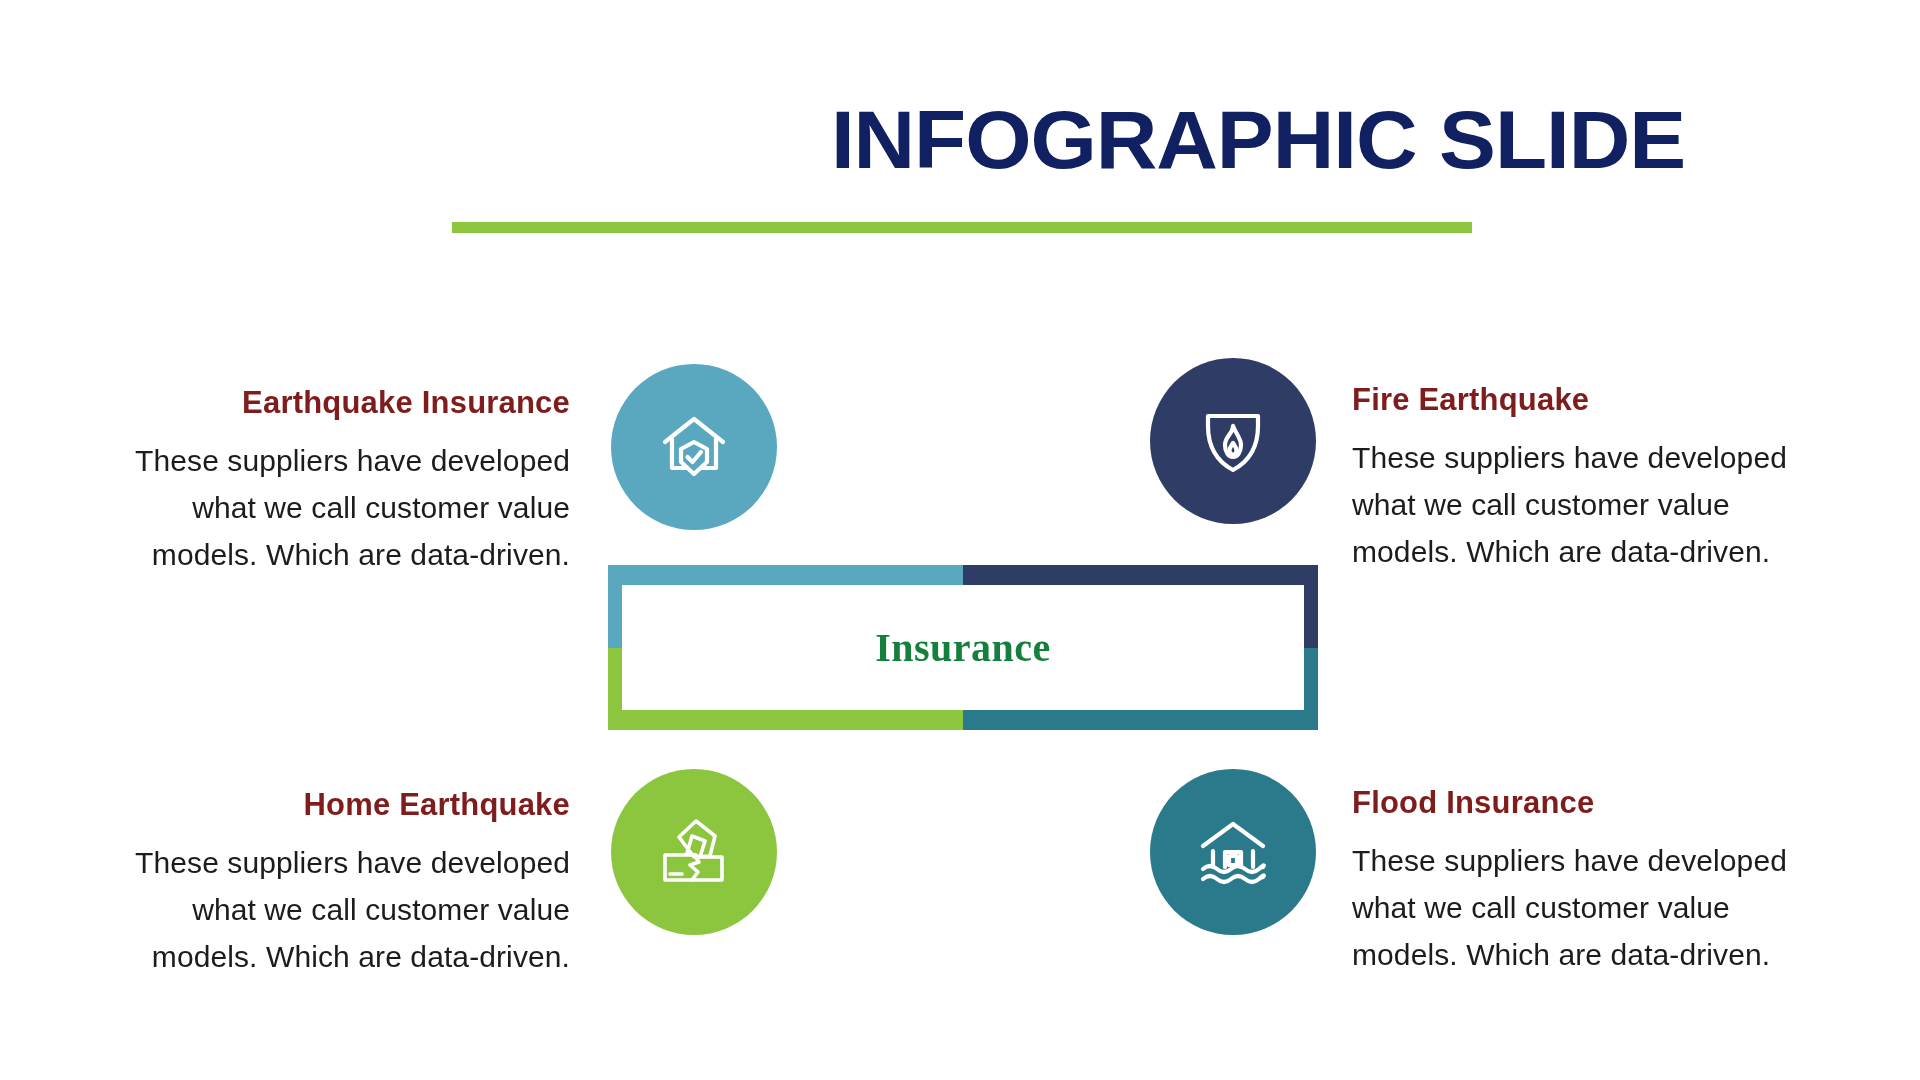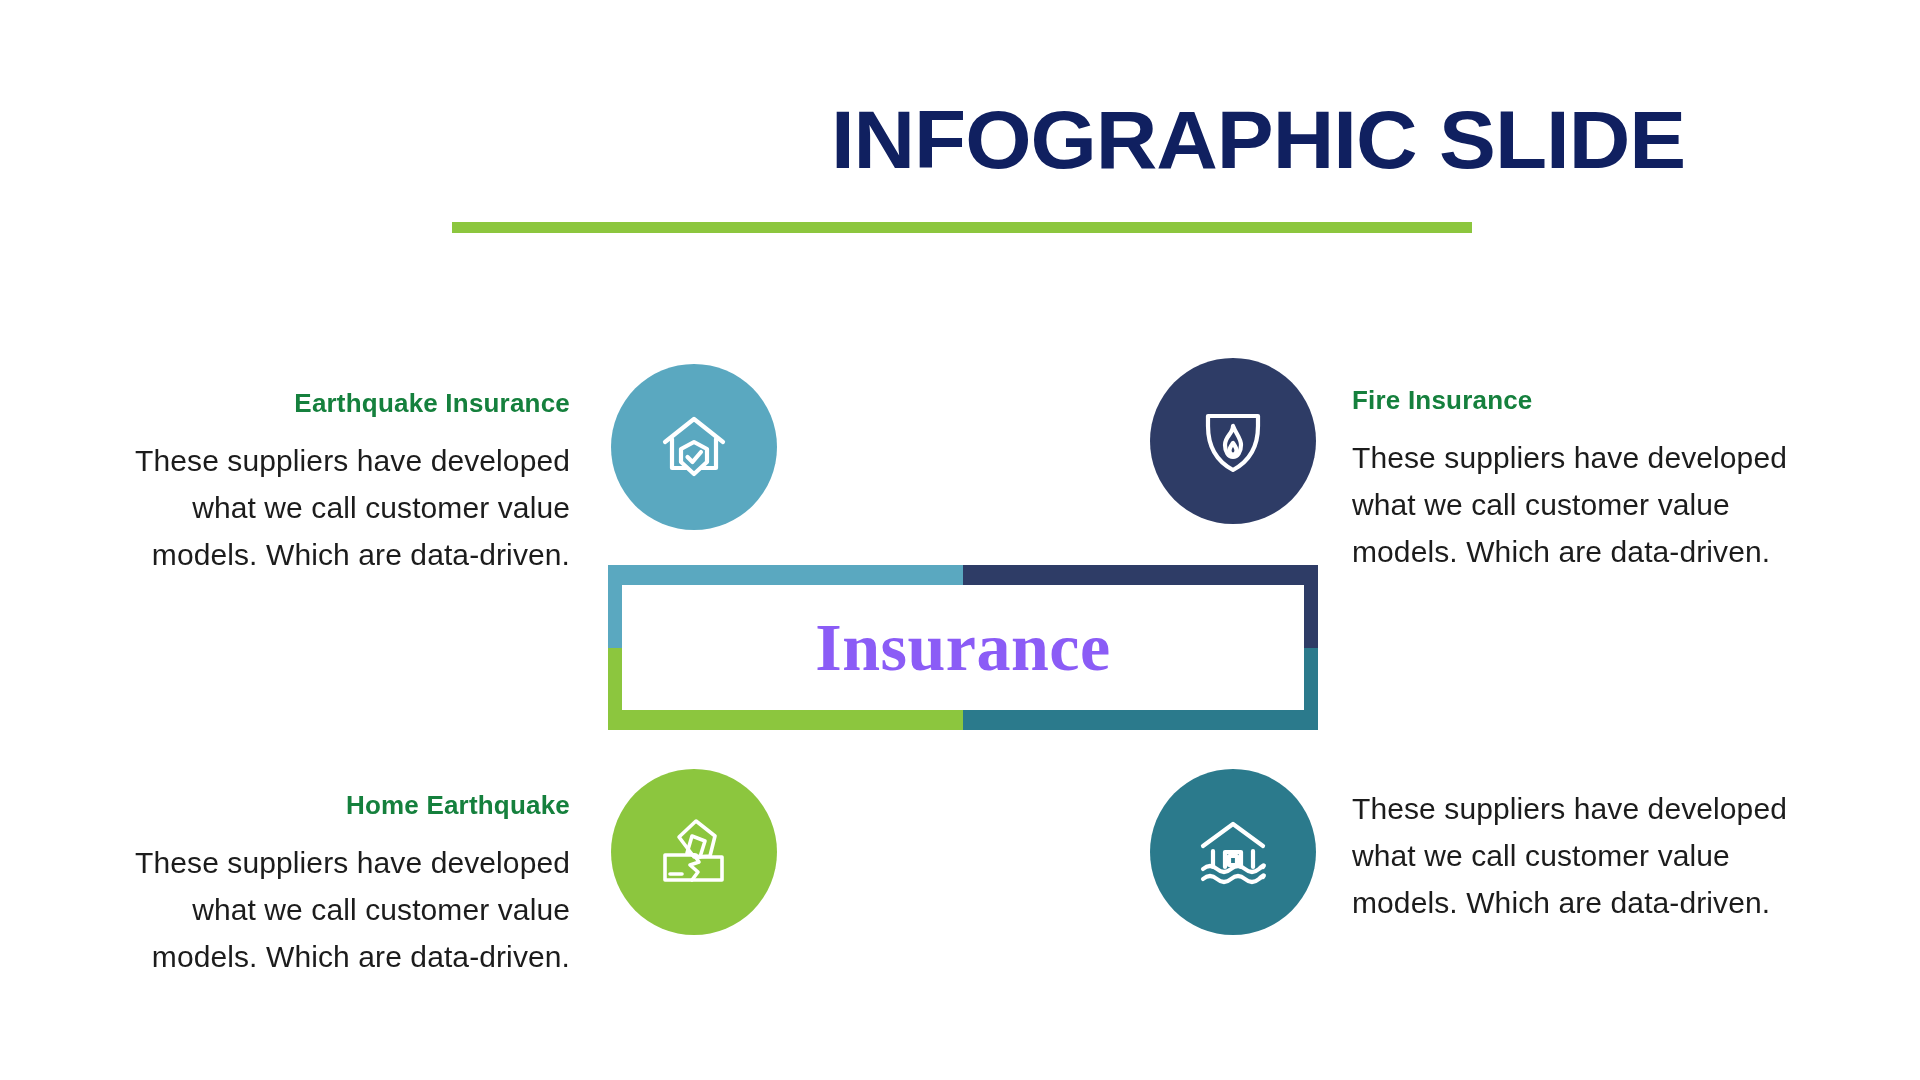--- a/index.html
+++ b/index.html
@@ -52,24 +52,24 @@
 
   
   .text-block {
     position: absolute;
     width: 440px;
   }
   .text-block.left  { left: 130px;  text-align: right; }
   .text-block.right { left: 1352px; text-align: left;  }
 
   .block-title {
-    font-size: 26px;
+    font-size: 31px;
     line-height: 36px;
     font-weight: 700;
-    color: #15803d;
+    color: #7f1d1d;
     margin: 0 0 16px 0;
     letter-spacing: 0.2px;
     white-space: nowrap;
   }
   .text-block.left .block-title  { text-align: right; }
   .text-block.right .block-title { text-align: left;  }
 
   .block-body {
     font-size: 30px;
     line-height: 47px;
@@ -122,23 +122,23 @@
     top: 20px;
     width: 682px;
     height: 125px;
     background: #ffffff;
     display: flex;
     align-items: center;
     justify-content: center;
   }
   .banner-label {
     font-family: "Liberation Serif", serif;
-    font-size: 68px;
+    font-size: 40px;
     font-weight: 700;
-    color: #8b5cf6;
+    color: #15803d;
     letter-spacing: 0.5px;
     white-space: nowrap;
   }
 </style>
 </head>
 <body>
 
 <div class="slide">
 
   <div class="title-block">
@@ -157,21 +157,21 @@
         <path d="M12 36 L41 13 L70 36"></path>
         <path d="M19 33 L19 62 L33 62"></path>
         <path d="M63 33 L63 62 L49 62"></path>
         <path d="M41 36 L54 43 L54 56 L41 68 L28 56 L28 43 Z"></path>
         <path d="M34.5 51 L39.5 56 L48 46"></path>
       </svg>
     </span>
   </div>
 
   <div class="text-block right tb-fire">
-    <div class="block-title">Fire Insurance</div>
+    <div class="block-title">Fire Earthquake</div>
     <div class="block-body">These suppliers have developed what we call customer value models. Which are data-driven.</div>
   </div>
 
   <div class="icon-circle ic-fire">
     <span>
       <svg width="82" height="82" viewBox="0 0 82 82" fill="none" stroke="#ffffff" stroke-width="4.2" stroke-linecap="round" stroke-linejoin="round">
         <path d="M16 16 L66 16 L66 26 C66 48 56 62 41 70 C26 62 16 48 16 26 Z"></path>
         <path d="M41 26 C41 34 33 36 33 45 C33 52 36.5 57 41 57 C45.5 57 49 52 49 45 C49 38 44 34 41 26 Z"></path>
         <path d="M41 43 C39 46 37.5 48 37.5 50.5 C37.5 53 39 54.5 41 54.5 C43 54.5 44.5 53 44.5 50.5 C44.5 48 43 46 41 43 Z"></path>
       </svg>
@@ -199,20 +199,21 @@
         <path d="M27 27 L44 11 L63 26 L58 46 L42 47 Z"></path>
         <path d="M40 26 L53 31 L48 47 L35 43 Z"></path>
         <path d="M13 45 L44 45 L44 47 L70 47 L70 70 L13 70 Z"></path>
         <path d="M42 45 L47 52 L38 55 L46 62 L40 70"></path>
         <path d="M18 64 L30 64"></path>
       </svg>
     </span>
   </div>
 
   <div class="text-block right tb-flood">
+    <div class="block-title">Flood Insurance</div>
     <div class="block-body">These suppliers have developed what we call customer value models. Which are data-driven.</div>
   </div>
 
   <div class="icon-circle ic-flood">
     <span>
       <svg width="84" height="84" viewBox="0 0 84 84" fill="none" stroke="#ffffff" stroke-width="4.2" stroke-linecap="round" stroke-linejoin="round">
         <path d="M12 36 L42 14 L72 36"></path>
         <path d="M22 41 L22 57"></path>
         <path d="M62 41 L62 57"></path>
         <path d="M34 57 L34 42 L50 42 L50 57"></path>

